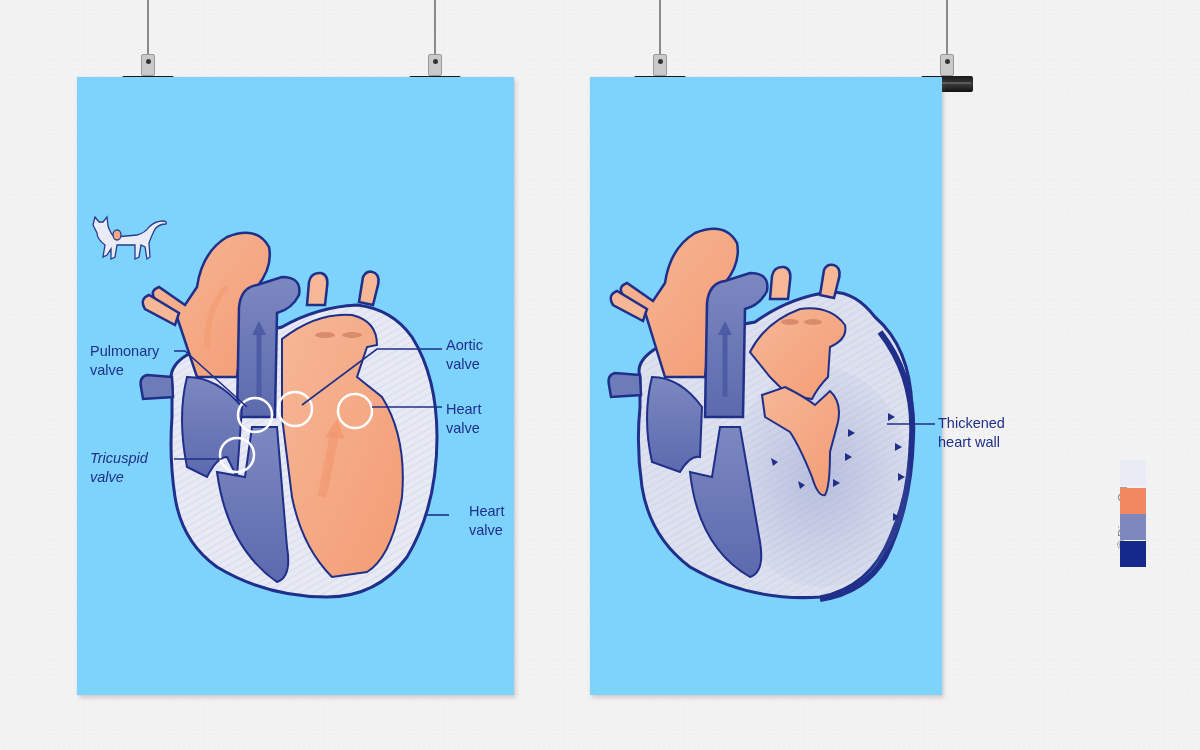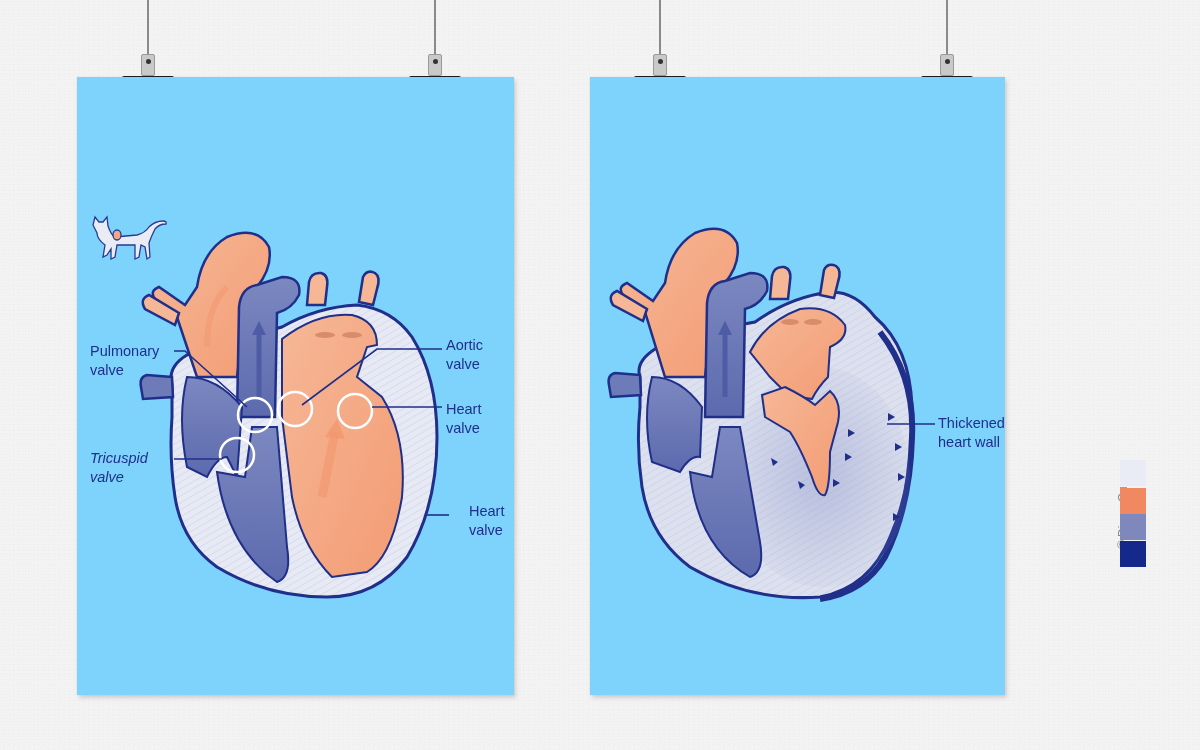--- a/index.html
+++ b/index.html
@@ -13,21 +13,21 @@
     background-position: 0 0, 1px 2px;
     position: relative;
     font-family: "Liberation Sans", sans-serif;
   }
   .poster {
     position: absolute;
     background: #7dd3fc;
     box-shadow: 2px 3px 4px rgba(120,100,100,0.25), 0 0 1px rgba(0,0,0,0.12);
   }
   #poster-left { left: 77px; top: 77px; width: 437px; height: 618px; }
-  #poster-right { left: 590px; top: 77px; width: 415px; height: 618px; }
+  #poster-right { left: 590px; top: 77px; width: 352px; height: 618px; }
   .hanger { position: absolute; top: 0; width: 60px; height: 95px; }
   .hanger .wire { position: absolute; left: 29px; top: 0; width: 2px; height: 55px; background: #8a8a8a; }
   .hanger .plate { position: absolute; left: 23px; top: 54px; width: 14px; height: 22px; background: #c9c9c9; border: 1px solid #9a9a9a; border-radius: 2px; }
   .hanger .plate::after { content: ""; position: absolute; left: 4px; top: 4px; width: 5px; height: 5px; background: #333; border-radius: 50%; }
   .hanger .clip { position: absolute; left: 4px; top: 76px; width: 52px; height: 16px; background: linear-gradient(#1a1a1a, #3a3a3a 50%, #111); border-radius: 2px; }
   .hanger .clip::after { content: ""; position: absolute; left: 2px; top: 6px; width: 48px; height: 2px; background: #5a5a5a; }
   .label {
     position: absolute;
     color: #1f2f8a;
     font-size: 14.5px;

